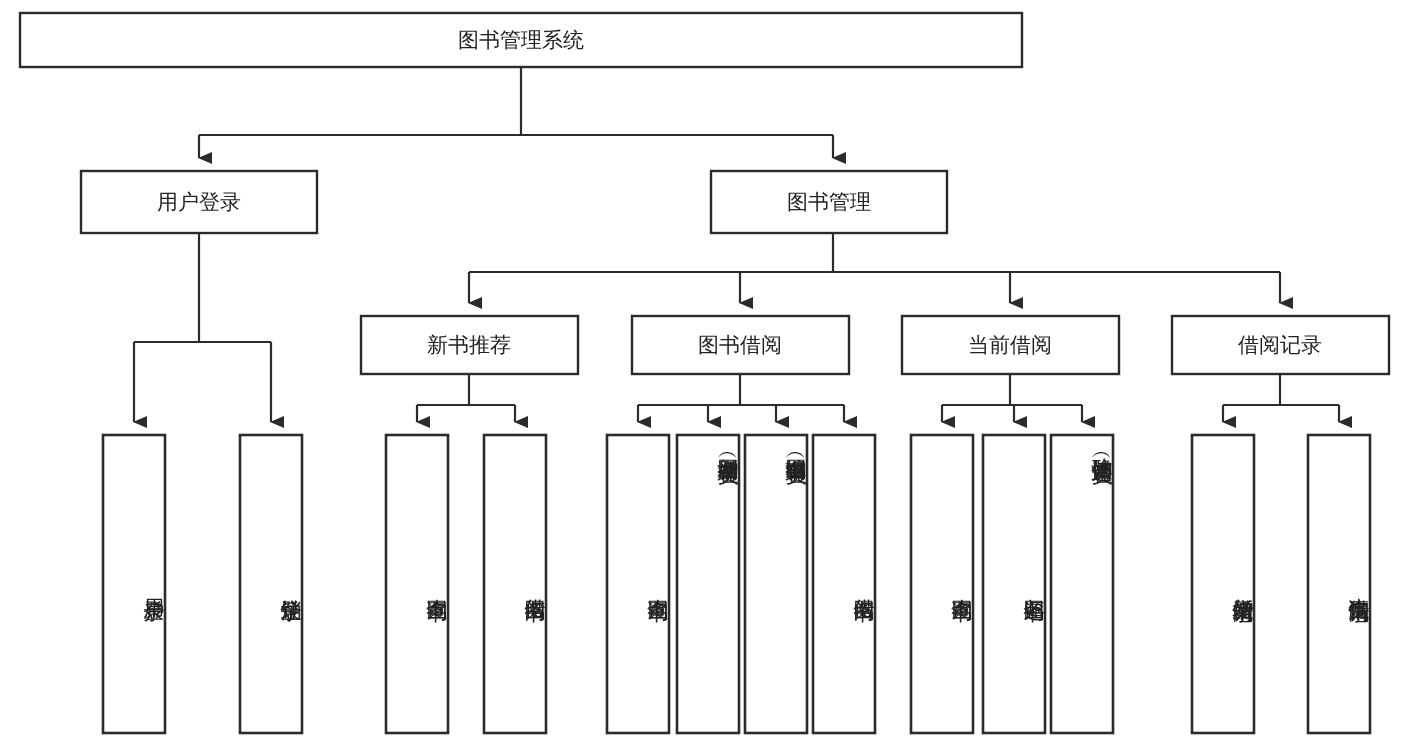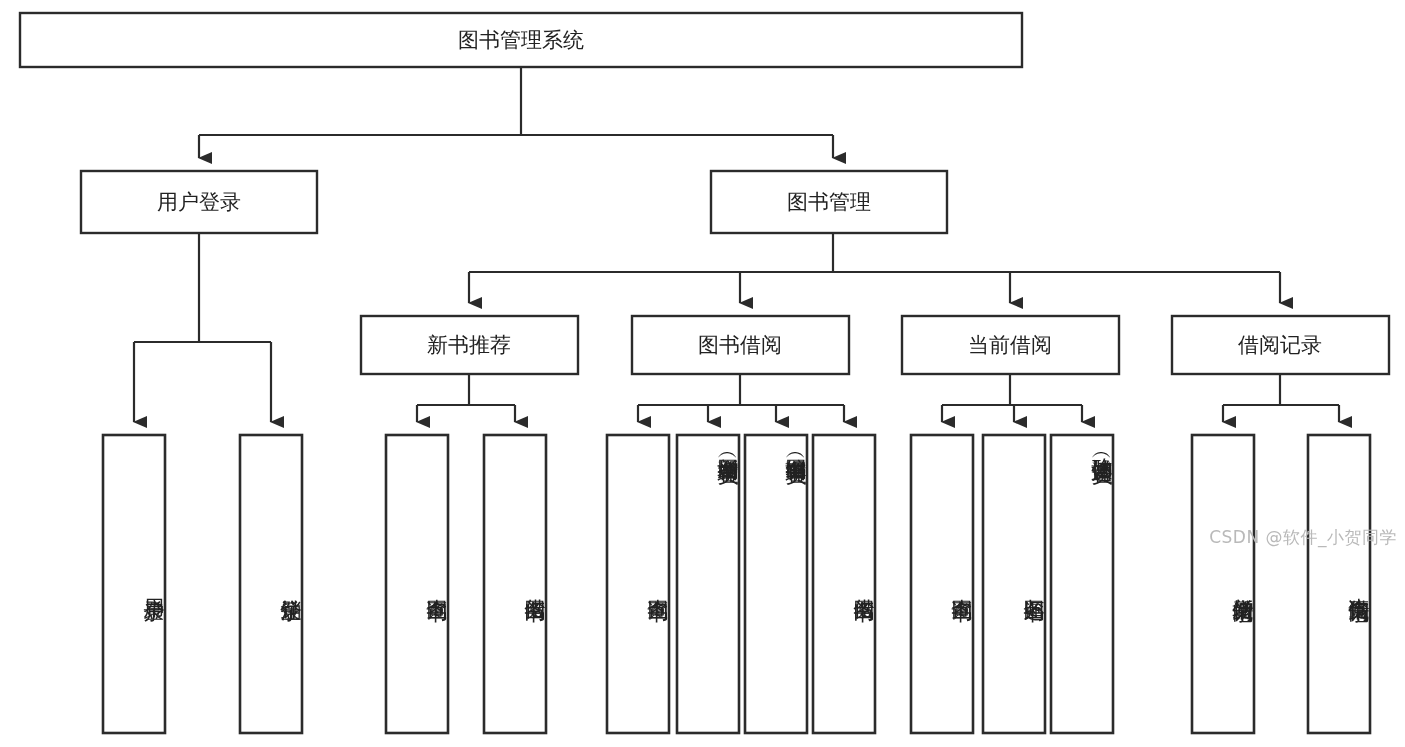--- a/index.html
+++ b/index.html
@@ -298,15 +298,14 @@
       <rect class="leaf-box" x="1308" y="435" width="62" height="298"></rect>
       <foreignObject class="leaf-label-fo" x="1308" y="435" width="62" height="298">
         <div xmlns="http://www.w3.org/1999/xhtml" class="leaf-label-wrap centered">
           <span class="leaf-label">查询借阅记录</span>
         </div>
       </foreignObject>
     </g>
 
   </svg>
 
-  <div id="watermark">CSDN @软件_小贺同学</div>
 
 </div>
 
 </body></html>

